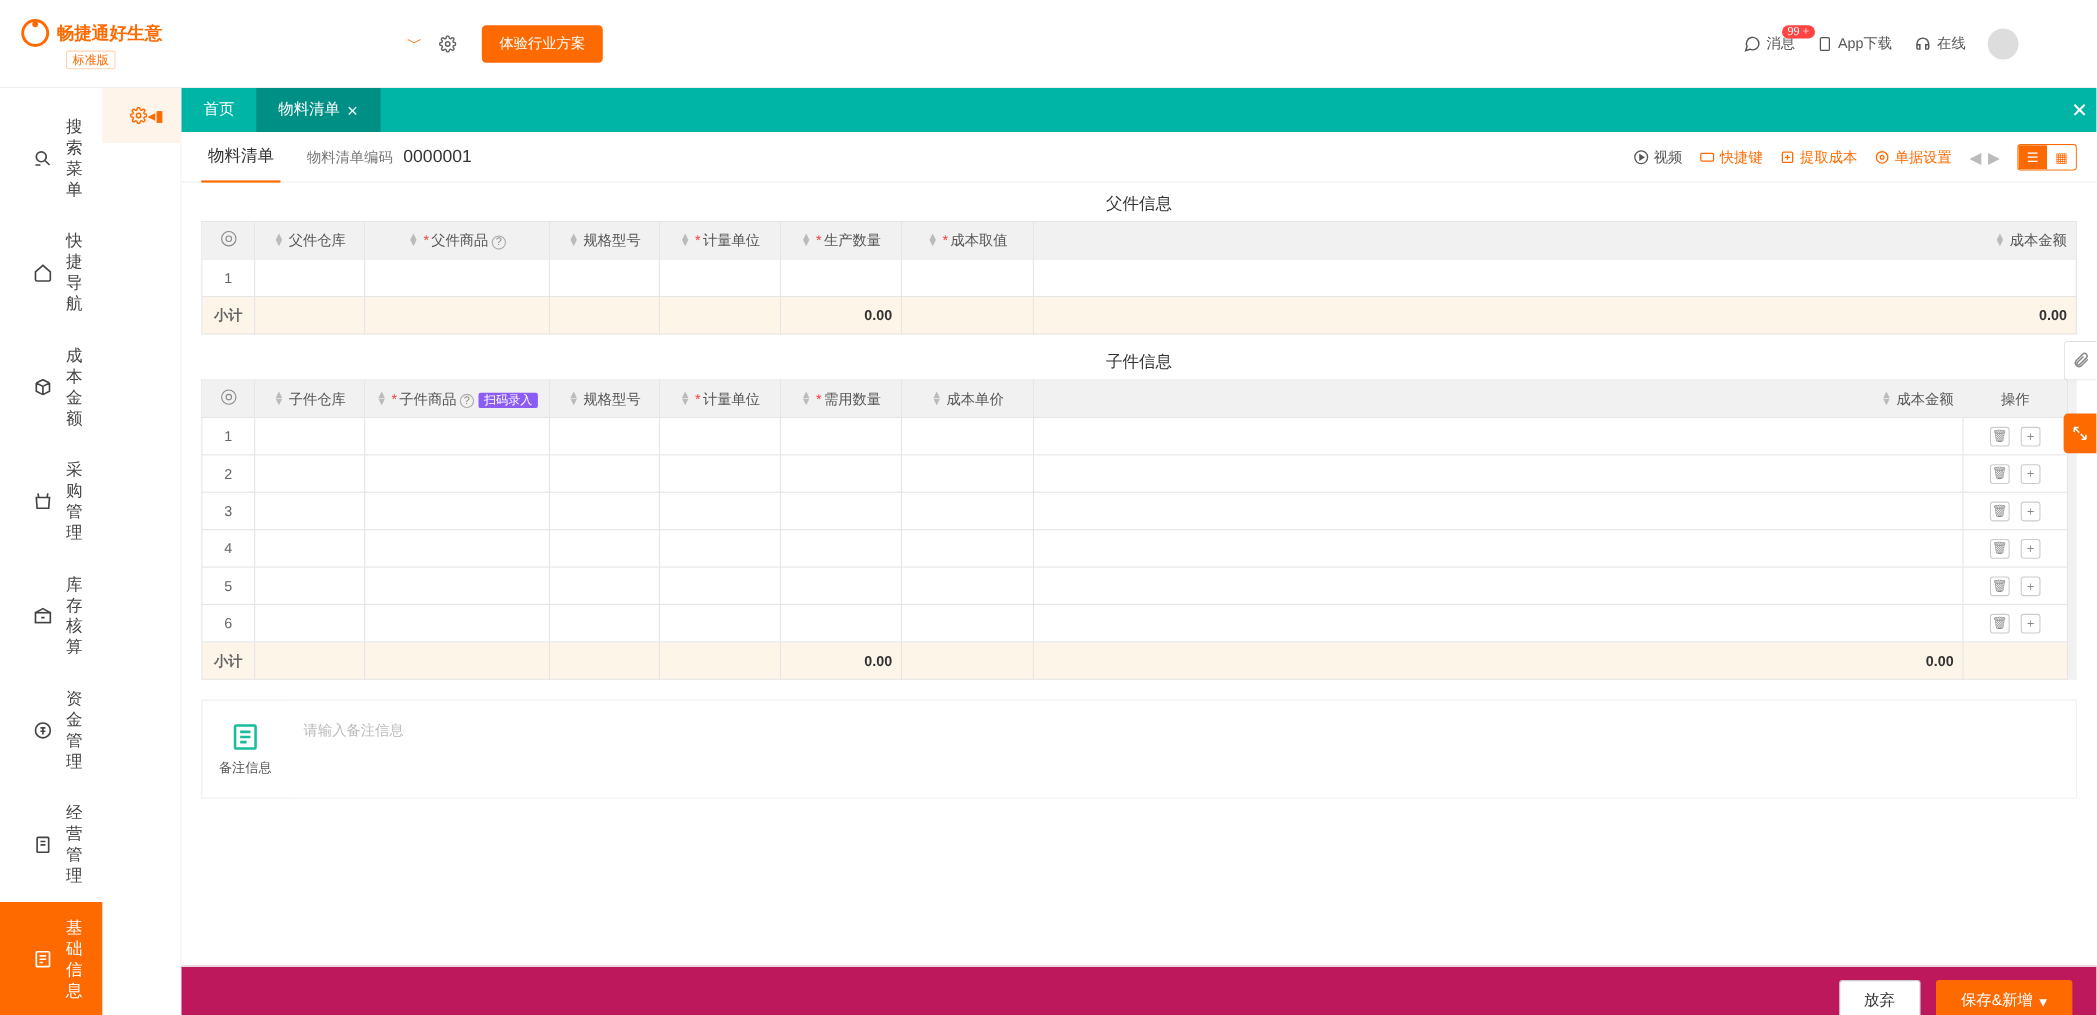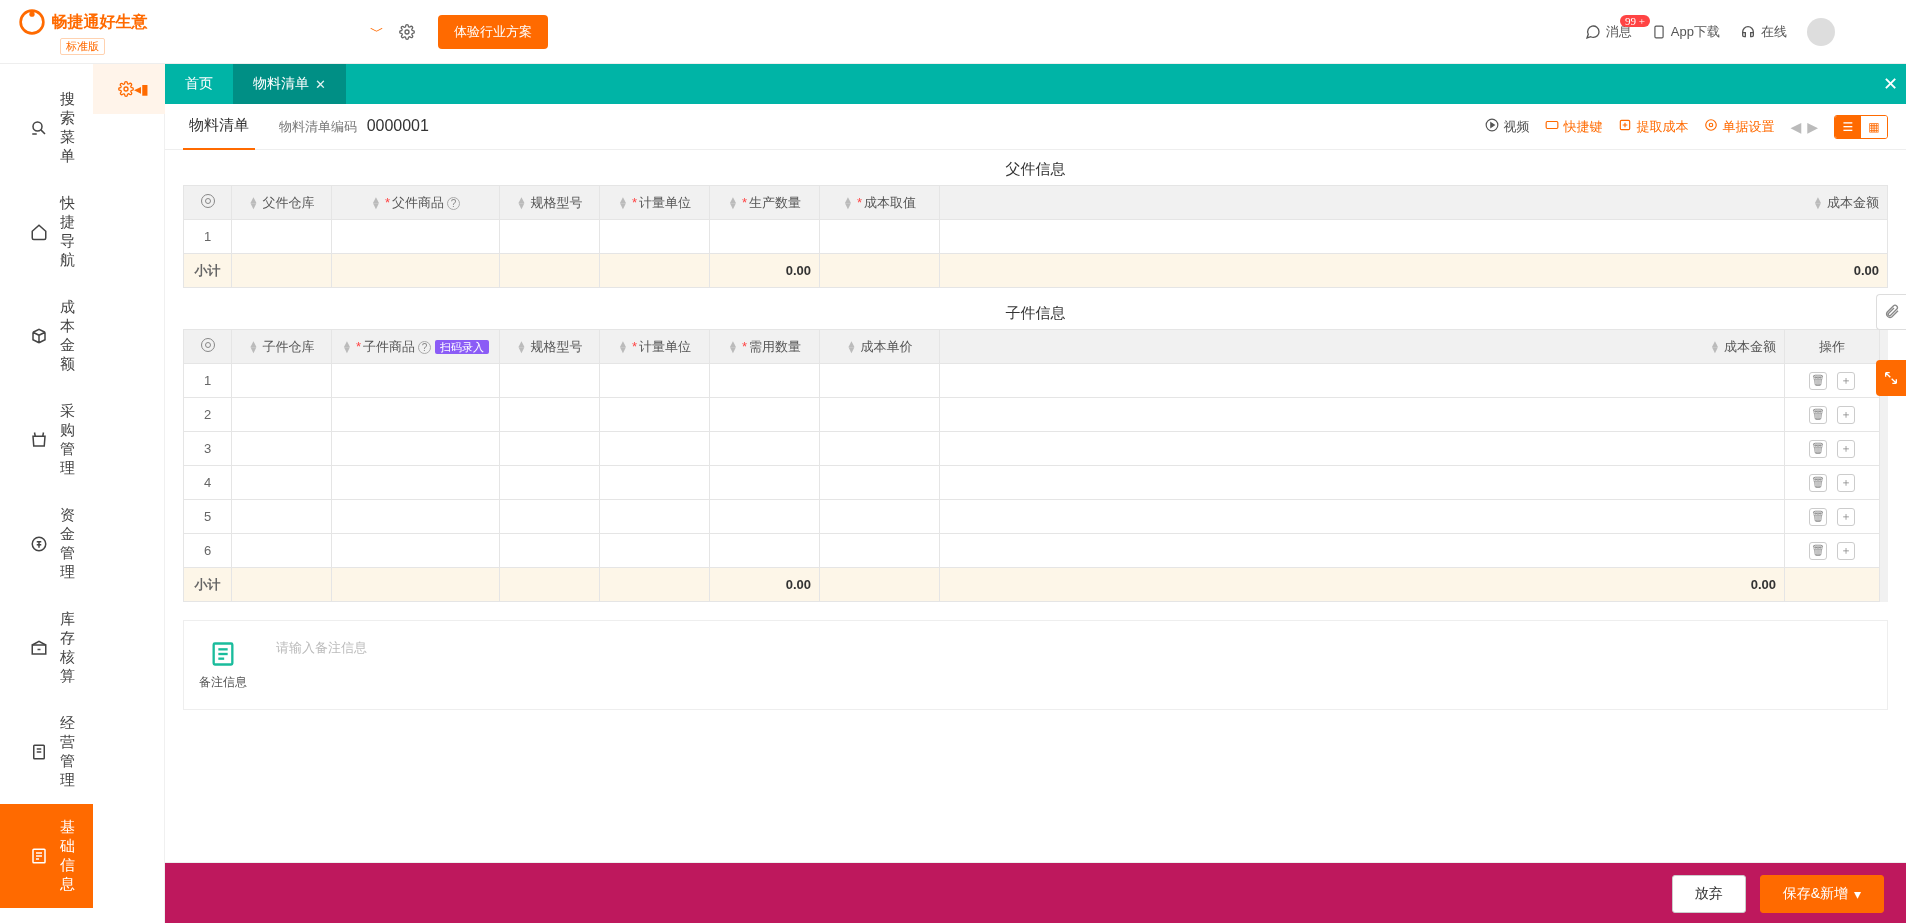--- a/index.html
+++ b/index.html
@@ -1,19 +1,19 @@
 <!DOCTYPE html>
 <html><head>
 <meta charset="utf-8">
 <style>
   * { margin: 0; padding: 0; box-sizing: border-box; font-family: "Microsoft YaHei", Arial, sans-serif; }
   body { font-size: 13px; color: #333; background: #fff; overflow-x: hidden; }
   
   
-  .header { height: 64px; display: flex; align-items: center; padding: 0 15px; border-bottom: 1px solid #eee; position: relative; }
+  .header { height: 80px; display: flex; align-items: center; padding: 0 15px; border-bottom: 1px solid #eee; position: relative; }
   .logo-box { display: flex; flex-direction: column; align-items: center; margin-right: 30px; width: 135px; }
   .logo { display: flex; align-items: center; gap: 6px; }
   .logo-icon { width: 28px; height: 28px; }
   .logo-text { font-size: 16px; color: #ff6a00; font-weight: 600; }
   .logo-badge { font-size: 11px; color: #ff6a00; border: 1px solid #ffd2b0; padding: 0 5px; border-radius: 2px; margin-top: 2px; }
   .account-select { display: flex; align-items: center; gap: 10px; color: #999; min-width: 240px; }
   .chevron-down { color: #ff6a00; font-size: 14px; }
   .header-cog { color: #666; font-size: 16px; margin-left: 5px; }
   .cta-btn { background: #ff6a00; color: #fff; border: none; padding: 8px 16px; border-radius: 4px; margin-left: 18px; cursor: pointer; font-size: 13px; }
   .header-right { margin-left: auto; display: flex; align-items: center; gap: 20px; font-size: 13px; color: #555; }
@@ -47,21 +47,21 @@
 
   
   .content { flex: 1; background: #fff; margin: 0; display: flex; flex-direction: column; min-height: 0; position: relative; }
 
   
   .sub-header { height: 46px; border-bottom: 1px solid #eee; display: flex; align-items: center; padding: 0 18px; gap: 24px; }
   .sub-tab-active { font-size: 15px; color: #333; font-weight: 500; padding: 0 6px; height: 46px; display: flex; align-items: center; border-bottom: 2px solid #ff6a00;}
   .sub-code-label { color: #777; font-size: 13px; }
   .sub-code-val { font-size: 16px; margin-left: 6px; }
   .sub-actions { margin-left: auto; display: flex; align-items: center; gap: 16px; font-size: 13px; }
-  .sa-item { display: flex; gap: 4px; color: #555; cursor: pointer;}
+  .sa-item { display: flex; align-items: center; gap: 4px; color: #555; cursor: pointer;}
   .sa-item.orange { color: #ff6a00; }
   .sa-nav { display: flex; align-items: center; gap: 6px; color: #bbb; font-size: 14px; }
   .view-toggle { display: flex; border: 1px solid #ff6a00; border-radius: 3px; overflow: hidden; }
   .vt-btn { width: 26px; height: 22px; display: flex; align-items: center; justify-content: center; font-size: 12px; cursor: pointer; }
   .vt-btn.active { background: #ff6a00; color: #fff; }
   .vt-btn.inactive { background: #fff; color: #ff6a00; }
 
   
   .section-title { padding: 10px 18px 6px; font-size: 15px; color: #333; text-align: center; }
 
@@ -210,35 +210,35 @@
           <span class="side-icon">
             <svg width="18" height="18" viewBox="0 0 24 24" fill="none" stroke="currentColor" stroke-width="2">
               <path d="M6 2l1 5h10l1-5M4 7h16l-1 13H5z"></path>
             </svg>
           </span>
           <span>采购管理</span>
         </div>
         <div class="side-item">
           <span class="side-icon">
             <svg width="18" height="18" viewBox="0 0 24 24" fill="none" stroke="currentColor" stroke-width="2">
-              <circle cx="12" cy="12" r="9"></circle>
-              <path d="M9 9h6M12 9v8M9 13h6"></path>
-            </svg>
-          </span>
-          <span>资金管理</span>
-        </div>
-        <div class="side-item">
-          <span class="side-icon">
-            <svg width="18" height="18" viewBox="0 0 24 24" fill="none" stroke="currentColor" stroke-width="2">
               <rect x="3" y="8" width="18" height="12"></rect>
               <path d="M3 8l9-5 9 5"></path>
               <line x1="10" y1="14" x2="14" y2="14"></line>
             </svg>
           </span>
           <span>库存核算</span>
+        </div>
+        <div class="side-item">
+          <span class="side-icon">
+            <svg width="18" height="18" viewBox="0 0 24 24" fill="none" stroke="currentColor" stroke-width="2">
+              <circle cx="12" cy="12" r="9"></circle>
+              <path d="M9 9h6M12 9v8M9 13h6"></path>
+            </svg>
+          </span>
+          <span>资金管理</span>
         </div>
         <div class="side-item">
           <span class="side-icon">
             <svg width="18" height="18" viewBox="0 0 24 24" fill="none" stroke="currentColor" stroke-width="2">
               <rect x="5" y="3" width="14" height="18" rx="1"></rect>
               <line x1="9" y1="8" x2="15" y2="8"></line>
               <line x1="9" y1="12" x2="15" y2="12"></line>
             </svg>
           </span>
           <span>经营管理</span>

